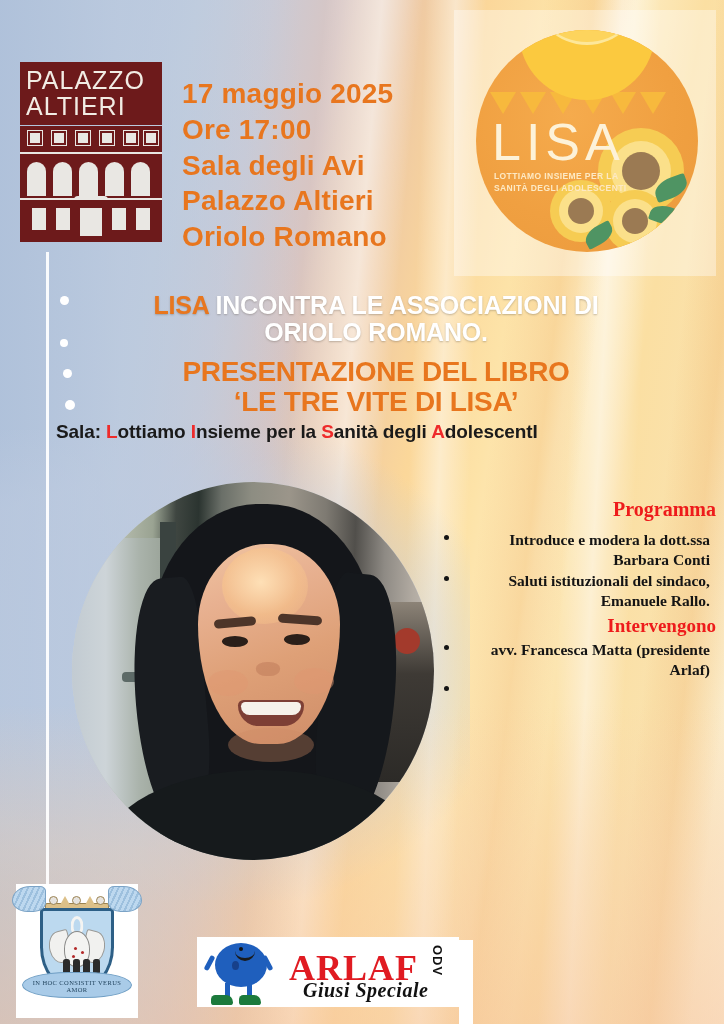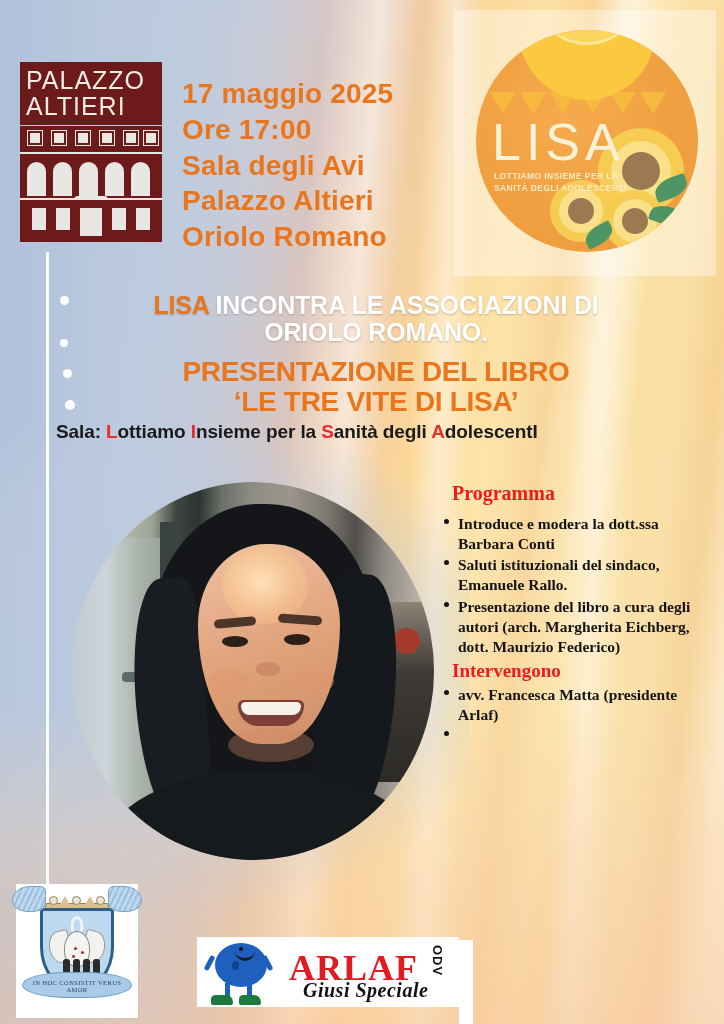--- a/index.html
+++ b/index.html
@@ -285,24 +285,24 @@
   }
   .pt-cheek.l { left: 136px; top: 188px; }
   .pt-cheek.r { left: 222px; top: 186px; }
   .pt-chin {
     position: absolute; left: 156px; top: 246px; width: 86px; height: 34px;
     background: rgba(206,138,100,.35); border-radius: 50%;
   }
 
   
   .prog {
-    position: absolute; left: 452px; top: 482px; width: 264px;
+    position: absolute; left: 452px; top: 498px; width: 264px;
     font-family: "Liberation Serif", serif;
     color: #141414;
-    text-align: left;
+    text-align: right;
   }
   .prog h3 {
     margin: 0 0 9px 0; color: #ee1b1b; font-size: 20px; font-weight: 700;
   }
   .prog h4 {
     margin: 3px 0 3px 0; color: #ee1b1b; font-size: 19px; font-weight: 700;
   }
   .prog ul { list-style: none; margin: 0; padding: 0; }
   .prog li {
     position: relative;
@@ -591,21 +591,20 @@
     </div>
     <div class="pt-chin"></div>
     <div class="pt-shoulder"></div>
   </div>
 
   <div class="prog">
     <h3>Programma</h3>
     <ul>
       <li><span class="bull"></span><span>Introduce  e modera la dott.ssa Barbara Conti</span></li>
       <li><span class="bull"></span><span>Saluti istituzionali del sindaco, Emanuele Rallo.</span></li>
-      <li><span class="bull"></span><span>Presentazione del libro a cura degli autori (arch. Margherita Eichberg, dott. Maurizio Federico)</span></li>
     </ul>
     <h4>Intervengono</h4>
     <ul>
       <li><span class="bull"></span><span>avv. Francesca Matta (presidente Arlaf)</span></li>
       <li><span class="bull"></span></li>
     </ul>
   </div>
 
   <div class="crest-card">
     <div class="crest-crown">

